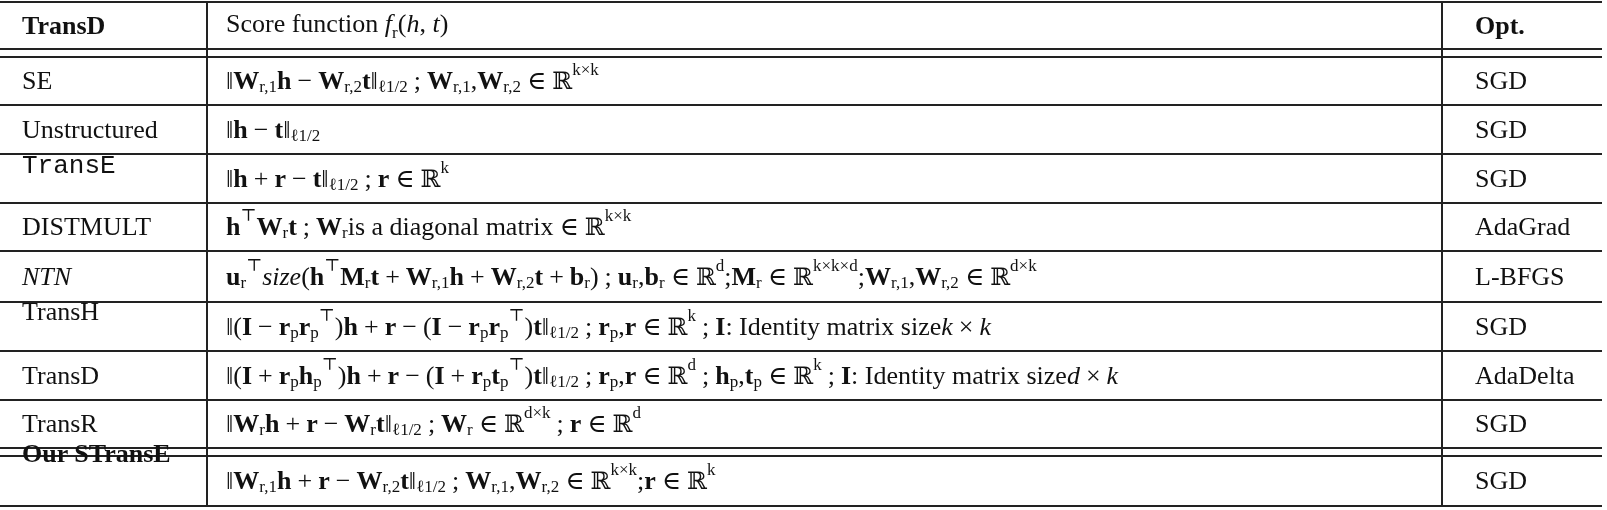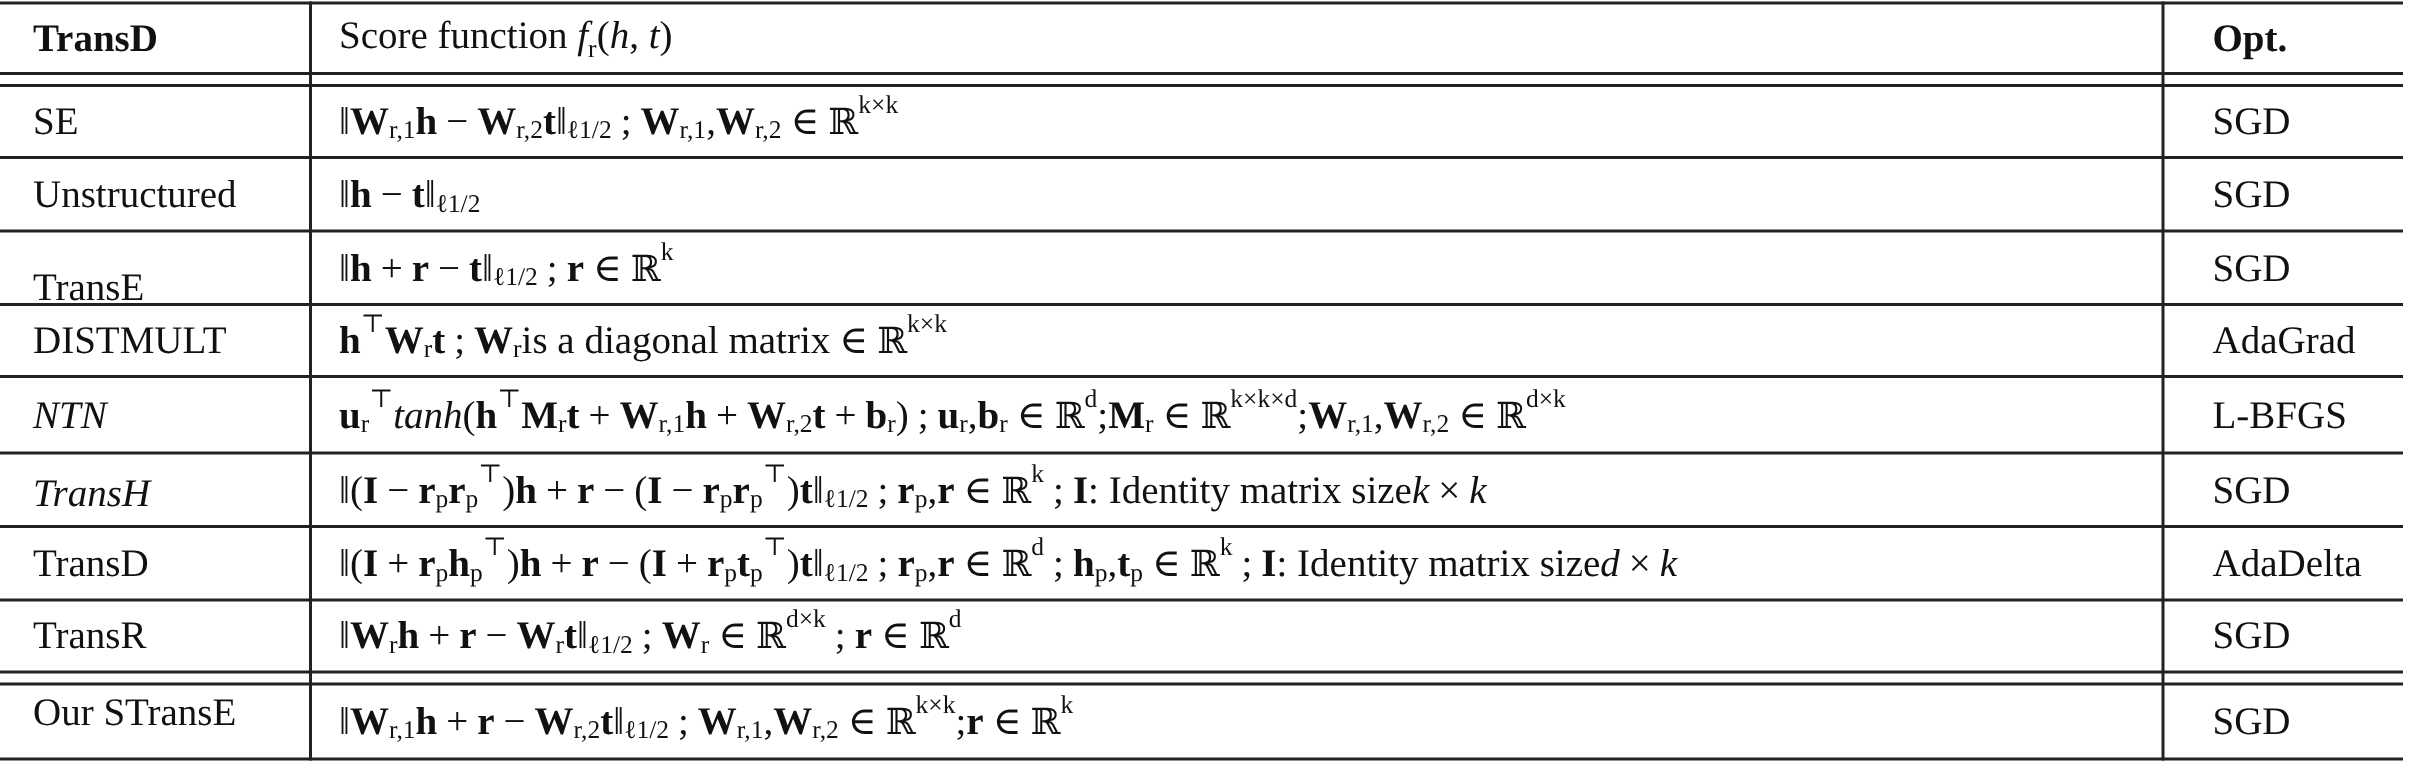--- a/index.html
+++ b/index.html
@@ -82,21 +82,21 @@
       <div class="cell c-model" style="top: 106px; height: 47px;">Unstructured</div>
       <div class="cell c-score math" style="top: 106px; height: 47px;">
         <span>‖</span>
         <b>h</b>
         <span class="op">−</span>
         <b>t</b>
         <span>‖</span>
         <sub>ℓ1/2</sub>
       </div>
       <div class="cell c-opt" style="top: 106px; height: 47px;">SGD</div>
-      <div class="cell c-model" style="top: 168px; height: 47px;">TransE</div>
+      <div class="cell c-model" style="top: 142px; height: 47px; font-family: Liberation Mono, monospace;">TransE</div>
       <div class="cell c-score math" style="top: 155px; height: 47px;">
         <span>‖</span>
         <b>h</b>
         <span class="op">+</span>
         <b>r</b>
         <span class="op">−</span>
         <b>t</b>
         <span>‖</span>
         <sub>ℓ1/2</sub>
         <span class="sep">;</span>
@@ -121,21 +121,21 @@
         <span class="bb">ℝ</span>
         <sup>k×k</sup>
       </div>
       <div class="cell c-opt" style="top: 204px; height: 46px;">AdaGrad</div>
       <div class="cell c-model" style="top: 252px; height: 49px; font-style: italic;">NTN</div>
       <div class="cell c-score math" style="top: 252px; height: 49px;">
         <b>u</b>
         <sub>r</sub>
         <sup>⊤</sup>
         <span> </span>
-        <i>tanh</i>
+        <i>size</i>
         <span>(</span>
         <b>h</b>
         <sup>⊤</sup>
         <b>M</b>
         <sub>r</sub>
         <b>t</b>
         <span class="op">+</span>
         <b>W</b>
         <sub>r,1</sub>
         <b>h</b>
@@ -166,21 +166,21 @@
         <b>W</b>
         <sub>r,1</sub>
         <span>, </span>
         <b>W</b>
         <sub>r,2</sub>
         <span class="op">∈</span>
         <span class="bb">ℝ</span>
         <sup>d×k</sup>
       </div>
       <div class="cell c-opt" style="top: 252px; height: 49px;">L-BFGS</div>
-      <div class="cell c-model" style="top: 303px; height: 52px; font-style: italic;">TransH</div>
+      <div class="cell c-model" style="top: 286px; height: 52px;">TransH</div>
       <div class="cell c-score math" style="top: 303px; height: 47px;">
         <span>‖(</span>
         <b>I</b>
         <span class="op">−</span>
         <b>r</b>
         <sub>p</sub>
         <b>r</b>
         <sub>p</sub>
         <sup>⊤</sup>
         <span>)</span>
@@ -288,21 +288,21 @@
         <span class="op">∈</span>
         <span class="bb">ℝ</span>
         <sup>d×k</sup>
         <span class="sep">;</span>
         <b>r</b>
         <span class="op">∈</span>
         <span class="bb">ℝ</span>
         <sup>d</sup>
       </div>
       <div class="cell c-opt" style="top: 401px; height: 46px;">SGD</div>
-      <div class="cell c-model" style="top: 457px; height: 36px;">Our STransE</div>
+      <div class="cell c-model" style="top: 436px; height: 36px; font-weight: bold;">Our STransE</div>
       <div class="cell c-score math" style="top: 457px; height: 48px;">
         <span>‖</span>
         <b>W</b>
         <sub>r,1</sub>
         <b>h</b>
         <span class="op">+</span>
         <b>r</b>
         <span class="op">−</span>
         <b>W</b>
         <sub>r,2</sub>

